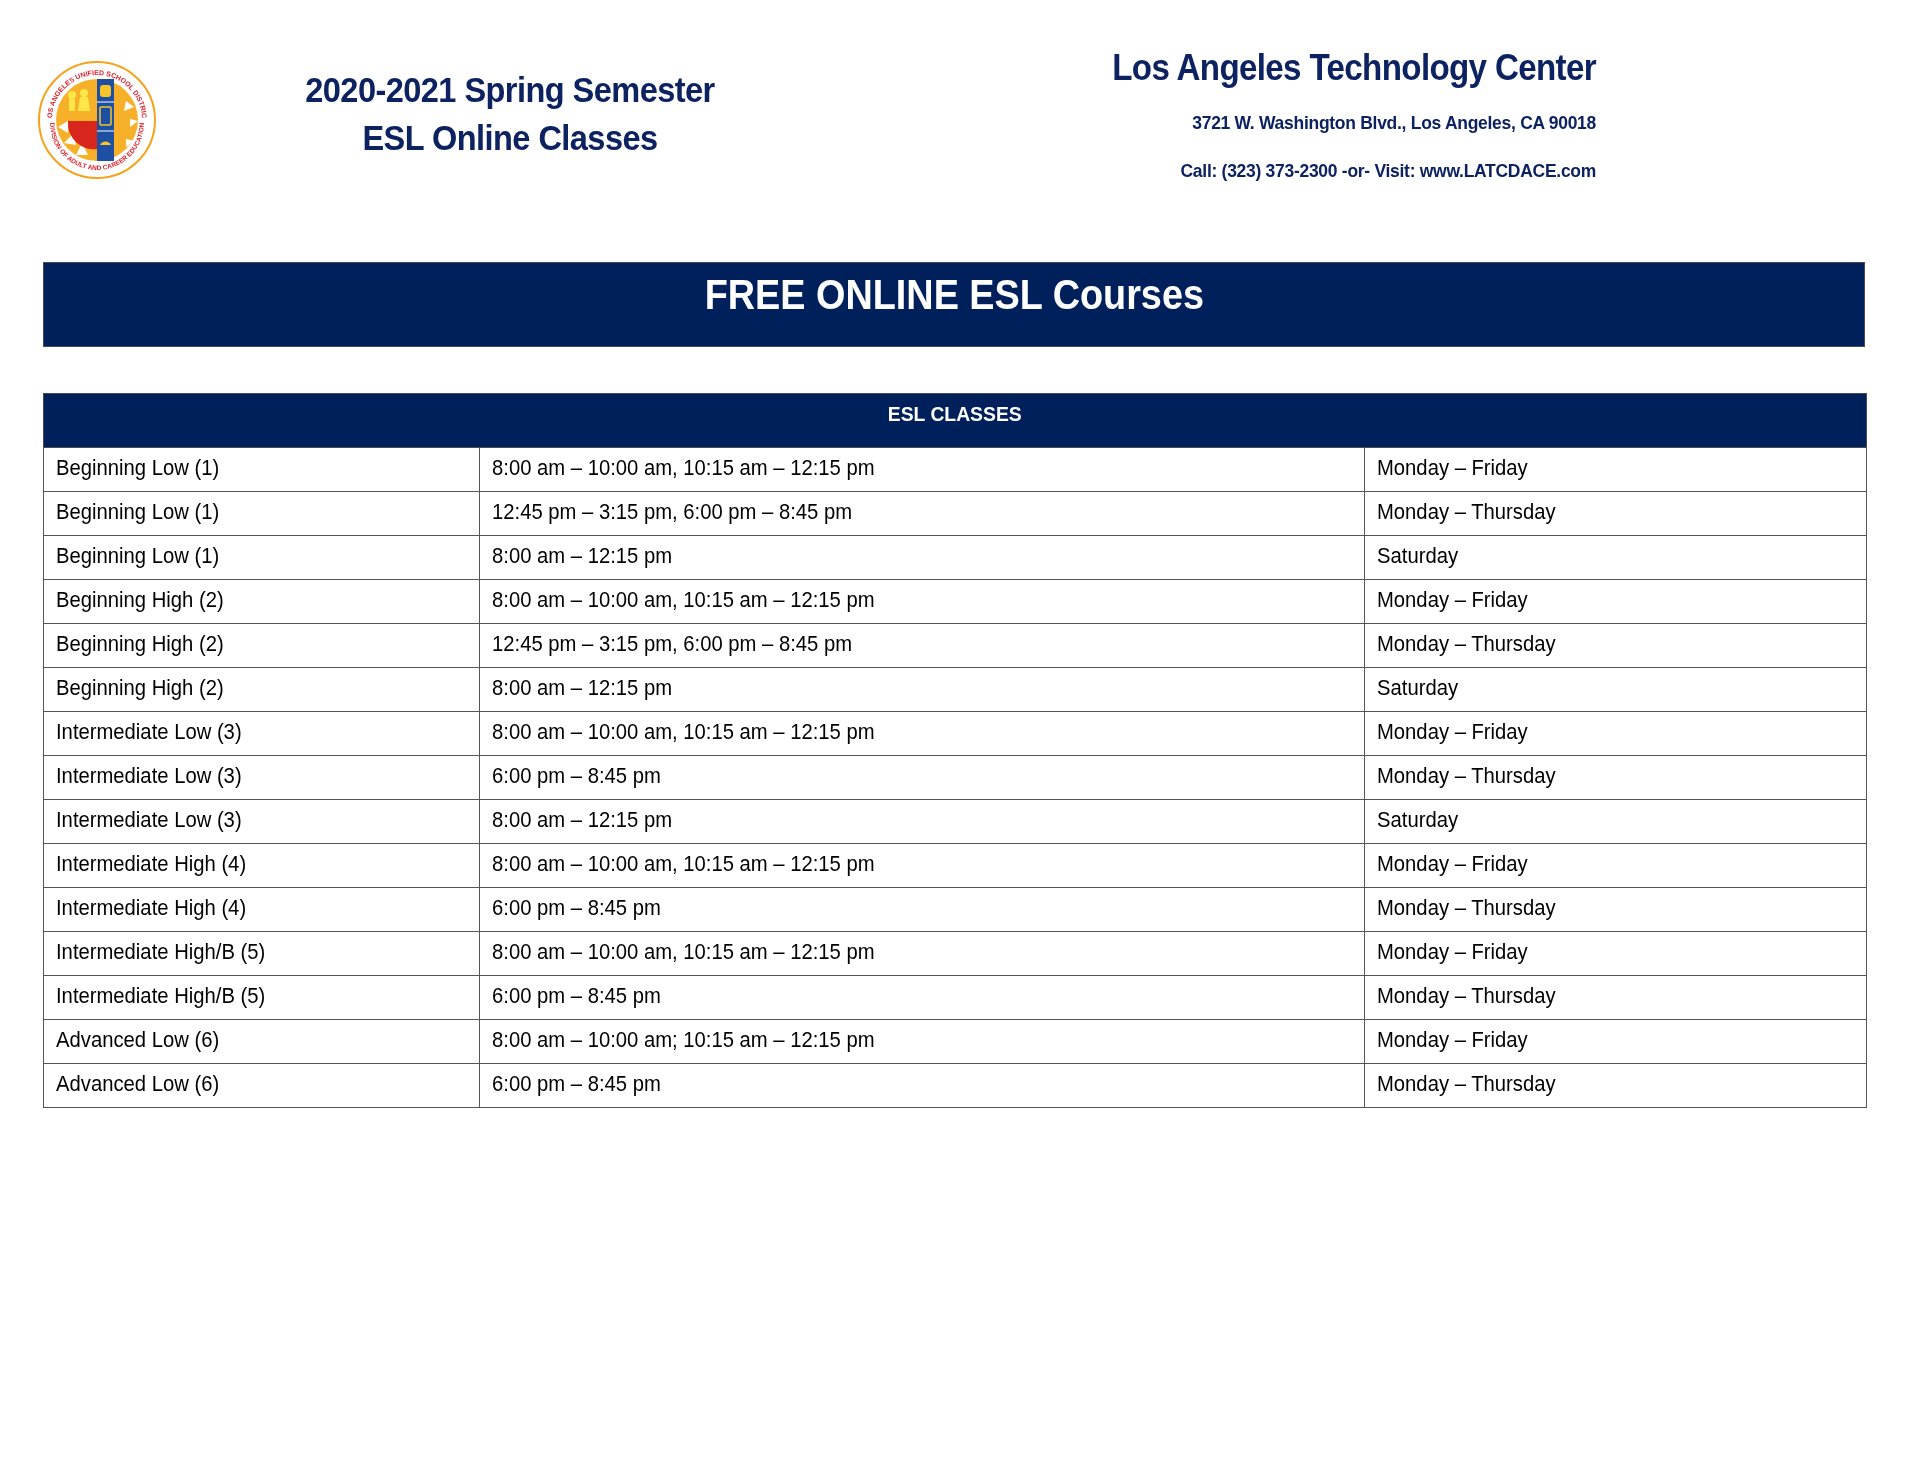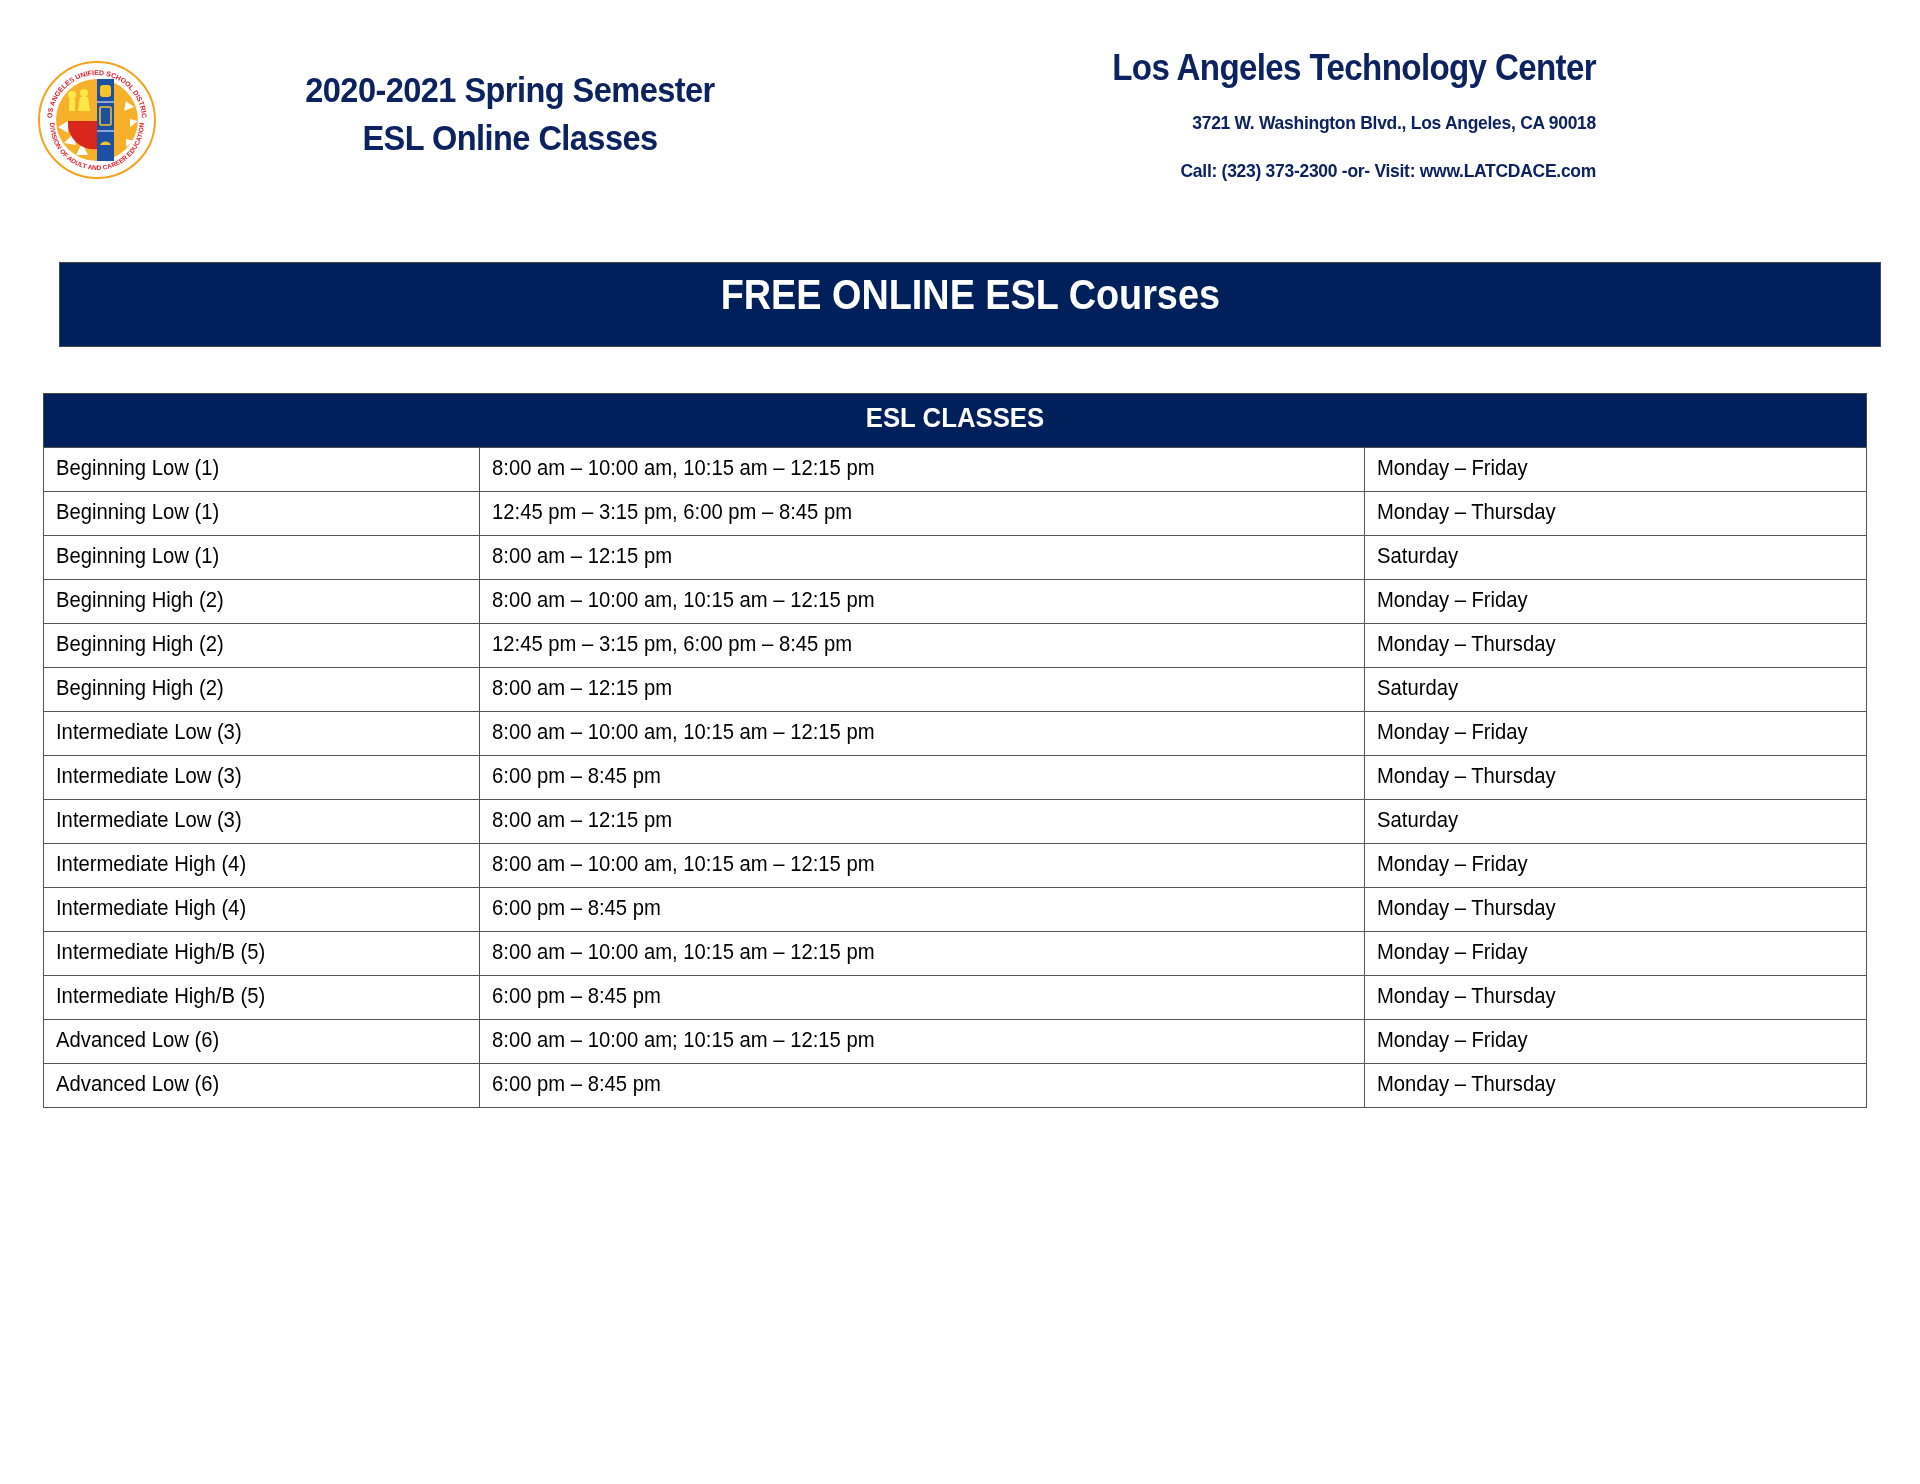--- a/index.html
+++ b/index.html
@@ -7,29 +7,29 @@
          font-family: "Liberation Sans", sans-serif; color: #000; }
   .logo { position: absolute; left: 38px; top: 61px; width: 118px; height: 118px; }
   .title-block { position: absolute; left: 240px; top: 66px; width: 540px; text-align: center;
                  color: #0d2260; font-weight: bold; font-size: 35px; line-height: 48px;
                  letter-spacing: -0.6px; transform: scaleX(0.93); }
   .org-block { position: absolute; left: 1020px; top: 44px; width: 600px; text-align: right;
                color: #0d2260; font-weight: bold; }
   .org-name { font-size: 36px; line-height: 48px; letter-spacing: -0.7px; transform: scaleX(0.92); }
   .org-address { font-size: 19px; margin-top: 20px; letter-spacing: -0.3px; transform: scaleX(0.92); }
   .org-contact { font-size: 19px; margin-top: 26px; letter-spacing: -0.3px; transform: scaleX(0.92); }
-  .banner { position: absolute; left: 59px; top: 262px; width: 1822px; height: 85px;
+  .banner { position: absolute; left: 43px; top: 262px; width: 1822px; height: 85px;
             background: #00205c; border: 1px solid #4a4a4a; box-sizing: border-box;
             color: #fff; font-weight: bold; text-align: center;
             font-family: "Liberation Sans", sans-serif; font-size: 42px; line-height: 64px; }
   .banner span { display: inline-block; transform: scaleX(0.9); }
   table.schedule { position: absolute; left: 43px; top: 393px; width: 1823px;
                    border-collapse: collapse; table-layout: fixed; }
   table.schedule th { background: #00205c; color: #fff; height: 54px; vertical-align: top;
-                      padding: 8px 0 0 0; font-size: 28px; font-weight: bold;
+                      padding: 8px 0 0 0; font-size: 21px; font-weight: bold;
                       border: 1px solid #4a4a4a; box-sizing: border-box; }
   table.schedule th span { display: inline-block; transform: scaleX(0.92); }
   table.schedule td { height: 44px; box-sizing: border-box; border: 1.5px solid #555;
                       vertical-align: top; padding: 7px 12px 0 12px; font-size: 22px;
                       font-family: "Liberation Sans", sans-serif; white-space: nowrap; }
   table.schedule td span { display: inline-block; transform-origin: left center; transform: scaleX(0.92); }
   col.c1 { width: 436px; }
   col.c2 { width: 885px; }
   col.c3 { width: 502px; }
 </style>

